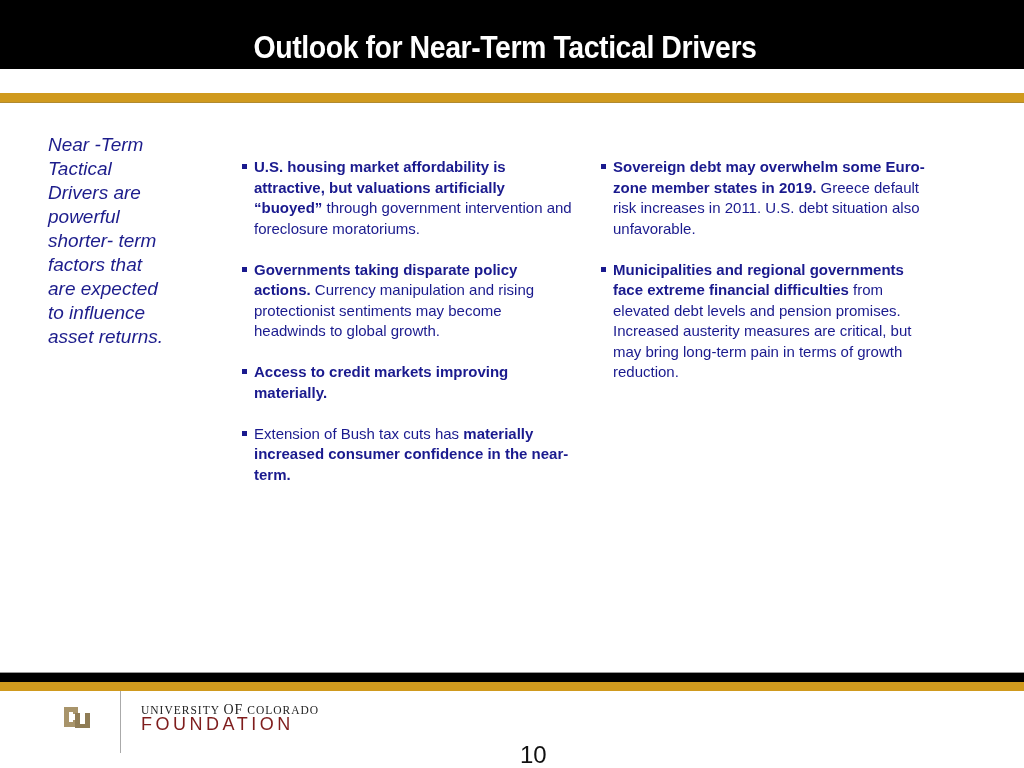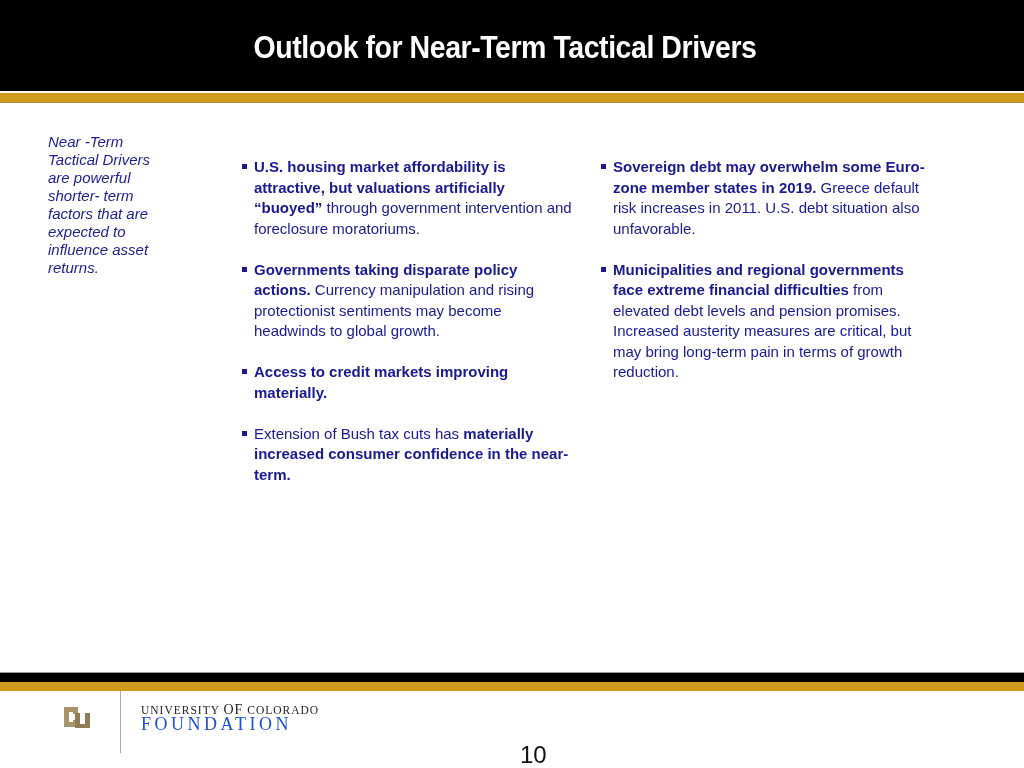--- a/index.html
+++ b/index.html
@@ -1,33 +1,33 @@
 <!DOCTYPE html>
 <html><head>
 <meta charset="utf-8">
 <style>
   html, body { margin:0; padding:0; }
   body { width:1024px; height:768px; position:relative; background:#ffffff; overflow:hidden; font-family:"Liberation Sans", sans-serif; }
-  .header { position:absolute; left:0; top:0; width:1024px; height:91px; background:#000; }
+  .header { position:absolute; left:0; top:0; width:1024px; height:69px; background:#000; }
   .header-title { position:absolute; left:0; top:30px; width:1010px; text-align:center; color:#fff; font-weight:bold; font-size:31px; letter-spacing:-0.5px; font-family:"Liberation Sans", sans-serif; transform:scaleX(0.92); }
   .gold-top { position:absolute; left:0; top:93px; width:1024px; height:9px; background:#d09a1e; border-bottom:1px solid #b08a30; }
-  .sidebar-note { position:absolute; left:48px; top:133px; width:125px; color:#1d1d8c; font-style:italic; font-size:15px; line-height:18px; }
+  .sidebar-note { position:absolute; left:48px; top:133px; width:125px; color:#1d1d8c; font-style:italic; font-size:19px; line-height:24px; }
   .col { position:absolute; top:157px; color:#1a1a8e; font-size:15px; line-height:20.5px; }
   .col-left { left:240px; width:335px; }
   .col-right { left:599px; width:335px; }
   .bullet { position:relative; padding-left:14px; margin-bottom:20.5px; }
   .bullet .marker { position:absolute; left:2px; top:7px; width:5px; height:5px; background:#1a1a8e; }
   .bullet b { font-weight:bold; }
   .footer-black { position:absolute; left:0; top:672px; width:1024px; height:10px; background:#000; border-top:1px solid #999; }
   .footer-gold { position:absolute; left:0; top:682px; width:1024px; height:9px; background:#d09a1e; }
   .divider { position:absolute; left:120px; top:691px; width:1px; height:62px; background:#aaa; }
   .logo-mark { position:absolute; left:62px; top:703px; width:32px; height:30px; }
   .logo-line1 { position:absolute; left:141px; top:702px; font-family:"Liberation Serif", serif; font-size:11.5px; letter-spacing:1px; color:#222; }
   .logo-line1 .of { font-size:14px; }
-  .logo-line2 { position:absolute; left:141px; top:714px; font-family:Liberation Serif, serif; font-size:18px; letter-spacing:3.5px; color:#1d4ed8; }
+  .logo-line2 { position:absolute; left:141px; top:714px; font-family:Liberation Sans, sans-serif; font-size:18px; letter-spacing:3.5px; color:#7f1d1d; }
   .page-num { position:absolute; left:520px; top:741px; font-size:24px; color:#111; }
 </style>
 </head>
 <body>
 
 <div class="header">
   <div class="header-title">Outlook for Near-Term Tactical Drivers</div>
 </div>
 <div class="gold-top"></div>
 

